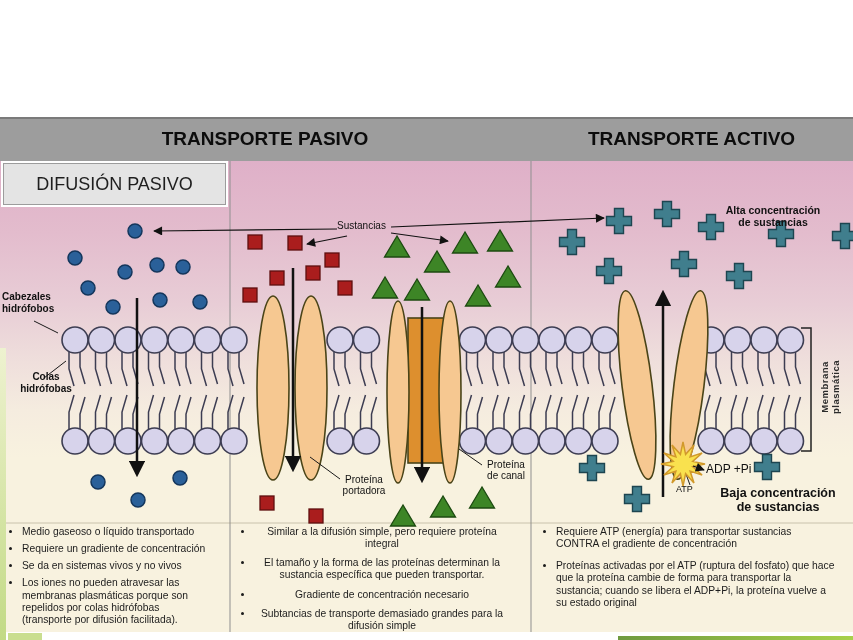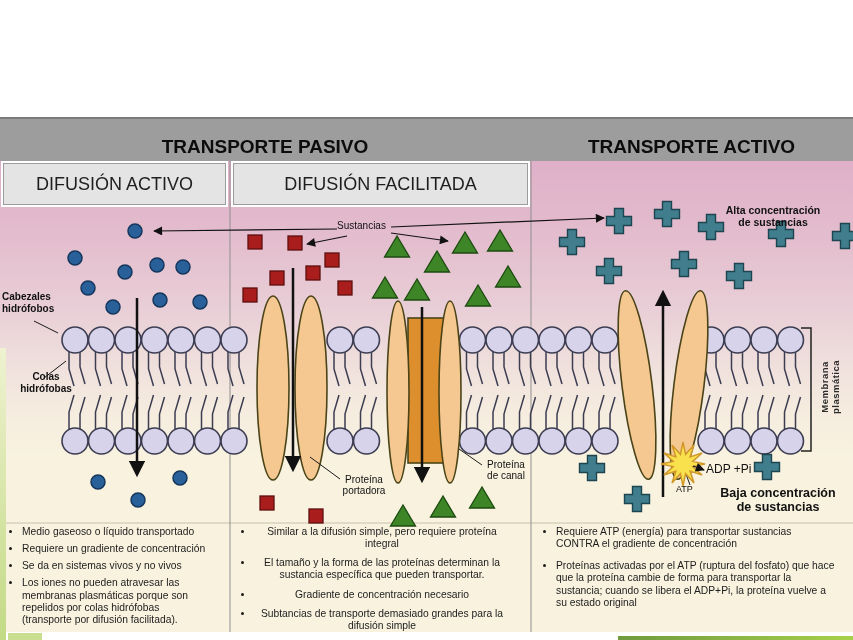--- a/index.html
+++ b/index.html
@@ -7,21 +7,21 @@
          font-family:"Liberation Sans",sans-serif;}
   
   .title-block{position:absolute;left:0;top:0;width:853px;height:117px;background:#fff;}
   #ribbon-svg{position:absolute;left:683px;top:0;width:170px;height:117px;z-index:1;}
   .title{position:absolute;left:0;top:8px;width:830px;text-align:center;z-index:2;
          font-family:"Liberation Serif",serif;color:#101010;font-size:42px;line-height:47px;
          transform:scaleY(1.12);transform-origin:top center;letter-spacing:0px;}
   
   .header-bar{position:absolute;left:0;top:117px;width:853px;height:44px;background:#9d9d9d;
               border-top:2px solid #7a7a7a;box-sizing:border-box;z-index:2;}
-  .hdr{position:absolute;top:9px;font-weight:bold;font-size:19px;color:#0c0c0c;text-align:center;margin-top:8px;}
+  .hdr{position:absolute;top:9px;font-weight:bold;font-size:19px;color:#0c0c0c;text-align:center;}
   .hdr.pasivo{left:0;width:530px;}
   .hdr.activo{left:530px;width:323px;}
   
   .diagram-area{position:absolute;left:0;top:161px;width:853px;height:479px;
      background:linear-gradient(180deg,#dfb0c8 0%,#e3bccd 15%,#e8cdd6 30%,#efdfdc 42%,#f5ecdf 52%,#f8f2df 62%,#f8f2df 100%);}
   .subhdr{position:absolute;top:2px;height:42px;background:#e4e4e4;border:1px solid #9c9c9c;
           box-sizing:border-box;text-align:center;font-size:18px;color:#1e1e1e;line-height:40px;z-index:3;
           box-shadow:0 0 0 2px #ffffff;}
   .subhdr.s1{left:3px;width:223px;}
   .subhdr.s2{left:233px;width:295px;}
@@ -61,22 +61,21 @@
 
 <div class="slide">
 
 
   <div class="header-bar">
     <div class="hdr pasivo">TRANSPORTE PASIVO</div>
     <div class="hdr activo">TRANSPORTE ACTIVO</div>
   </div>
 
   <div class="diagram-area">
-    <div class="subhdr s1">DIFUSIÓN ACTIVO</div>
-    <div class="subhdr s2">DIFUSIÓN FACILITADA</div>
+    <div class="subhdr s1">DIFUSIÓN PASIVO</div>
 
     <svg id="diagram-svg" viewBox="0 0 853 640">
         <defs>
     <marker id="mB" viewBox="0 0 10 10" refX="8" refY="5" markerWidth="6.5" markerHeight="6.5" orient="auto">
             <path d="M0,0L10,5L0,10z" fill="#111111"></path>
           </marker>
     <marker id="mS" viewBox="0 0 10 10" refX="9" refY="5" markerWidth="11" markerHeight="9" markerUnits="userSpaceOnUse" orient="auto">
             <path d="M0,0L10,5L0,10z" fill="#111111"></path>
           </marker>
   </defs>

